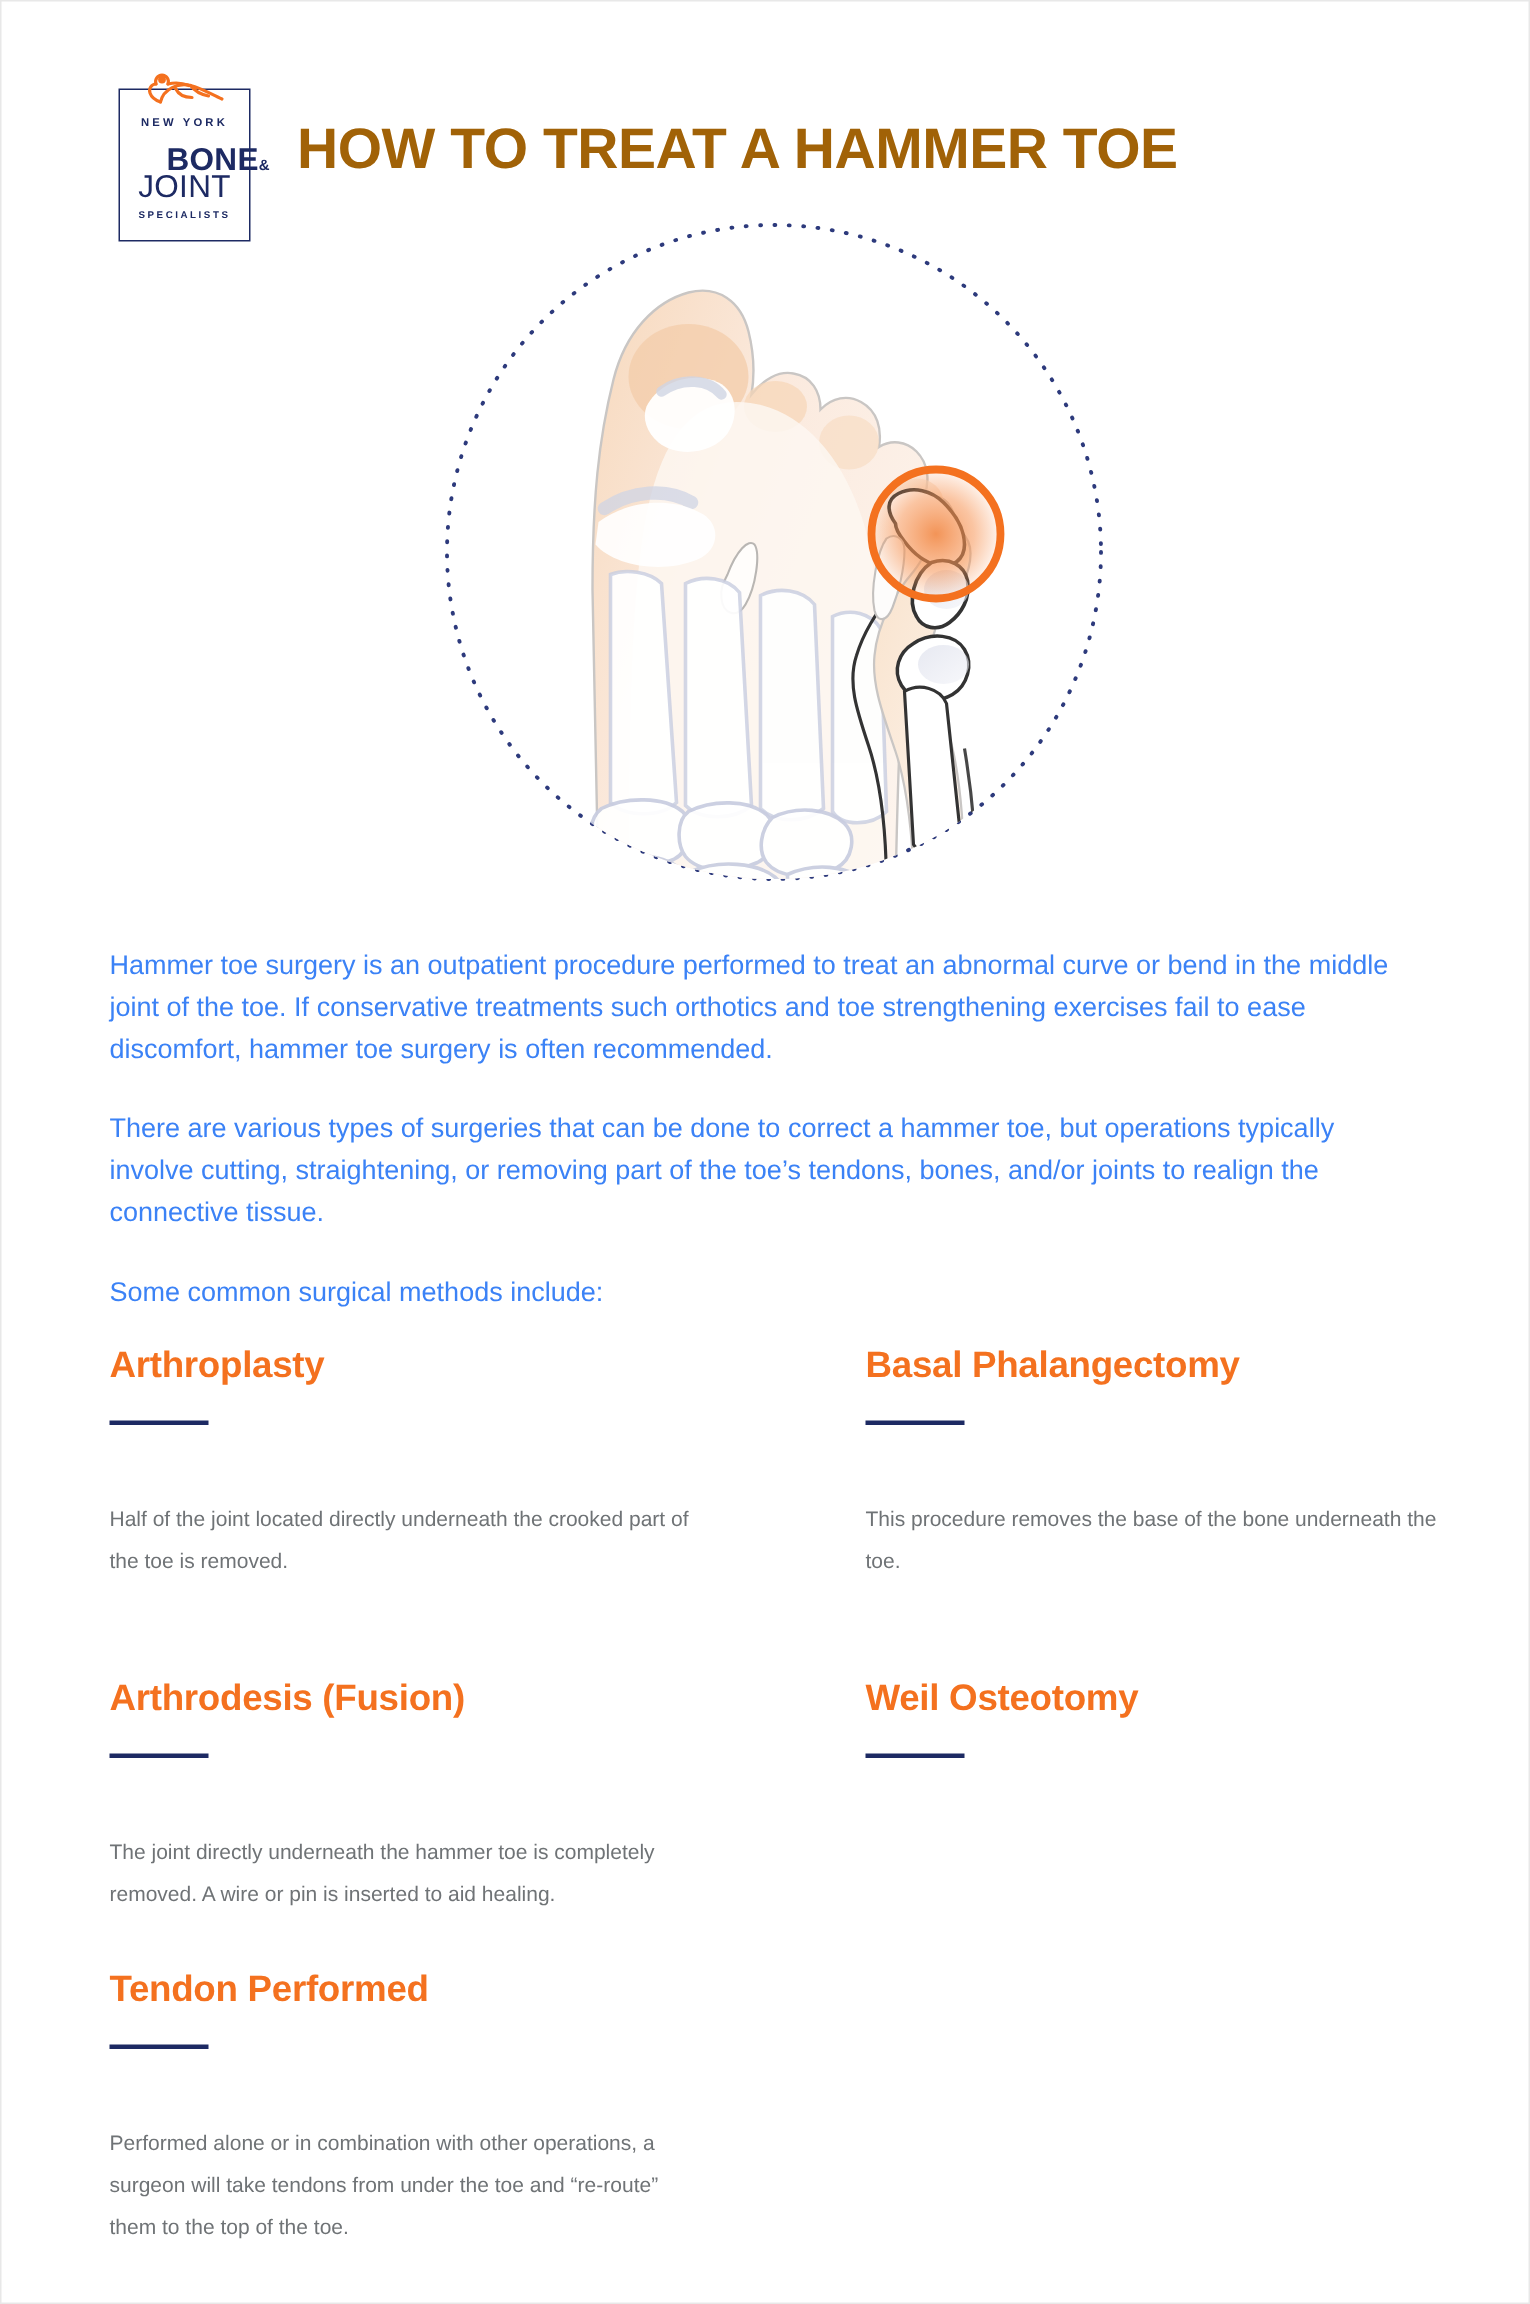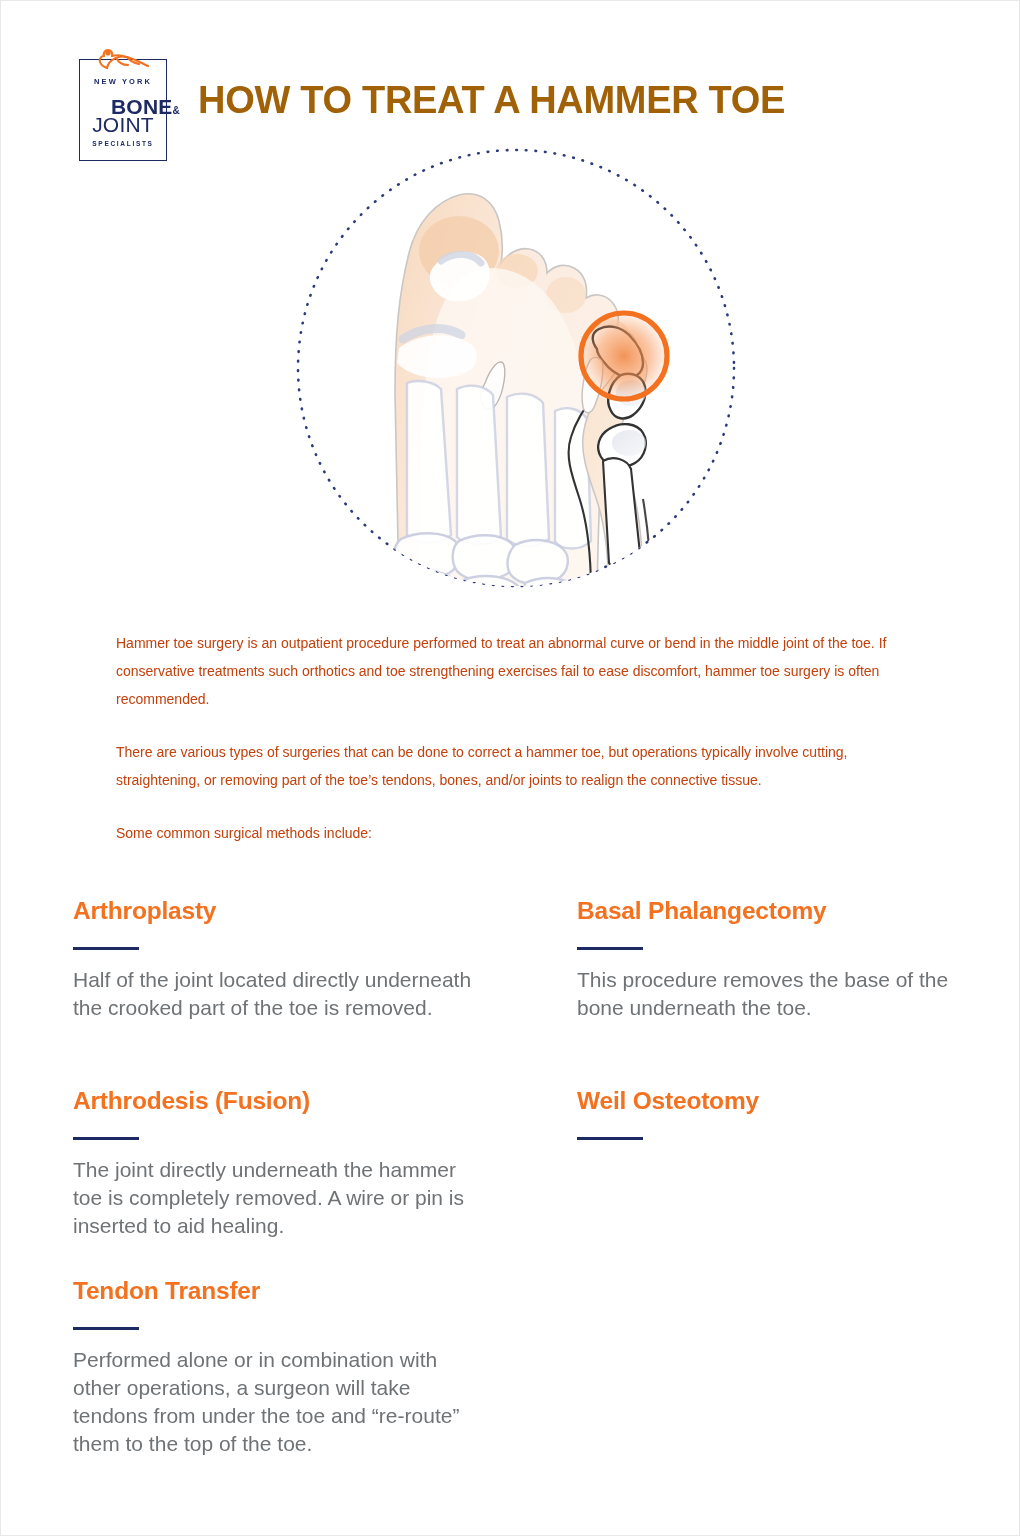--- a/index.html
+++ b/index.html
@@ -122,26 +122,25 @@
   #hero svg { display: block; }
 
   
   #intro {
     position: absolute;
     left: 72px;
     top: 628px;
     width: 862px;
   }
   .para {
-    font-size: 14px;
+    font-size: 18px;
     line-height: 28px;
-    color: #c2410c;
+    color: #3b82f6;
     font-family: "Liberation Sans", sans-serif;
     margin-bottom: 25px;
-    margin-left: 43px;
   }
   .para:last-child { margin-bottom: 0; }
 
   
   #methods {
     position: absolute;
     left: 72px;
     top: 895px;
     width: 880px;
   }
@@ -163,22 +162,22 @@
     line-height: 30px;
     font-family: "Liberation Sans", sans-serif;
   }
   .method-rule {
     width: 66px;
     height: 3px;
     background: #1d2a63;
     margin-top: 21px;
   }
   .method-body {
-    margin-top: 16px;
-    font-size: 21px;
+    margin-top: 48px;
+    font-size: 14px;
     line-height: 28px;
     color: #6f7376;
     font-family: "Liberation Sans", sans-serif;
   }
 </style>
 </head>
 <body>
 
 <div id="page">
 
@@ -382,21 +381,21 @@
         <div class="method-body">Half of the joint located directly underneath the crooked part of the toe is removed.</div>
       </div>
 
       <div class="method" style="margin-bottom:36px;">
         <div class="method-title">Arthrodesis (Fusion)</div>
         <div class="method-rule"></div>
         <div class="method-body">The joint directly underneath the hammer toe is completely removed. A wire or pin is inserted to aid healing.</div>
       </div>
 
       <div class="method">
-        <div class="method-title">Tendon Transfer</div>
+        <div class="method-title">Tendon Performed</div>
         <div class="method-rule"></div>
         <div class="method-body">Performed alone or in combination with other operations, a surgeon will take tendons from under the toe and “re-route” them to the top of the toe.</div>
       </div>
 
     </div>
 
     <div class="col" id="col-right">
 
       <div class="method" style="margin-bottom:64px;">
         <div class="method-title">Basal Phalangectomy</div>

